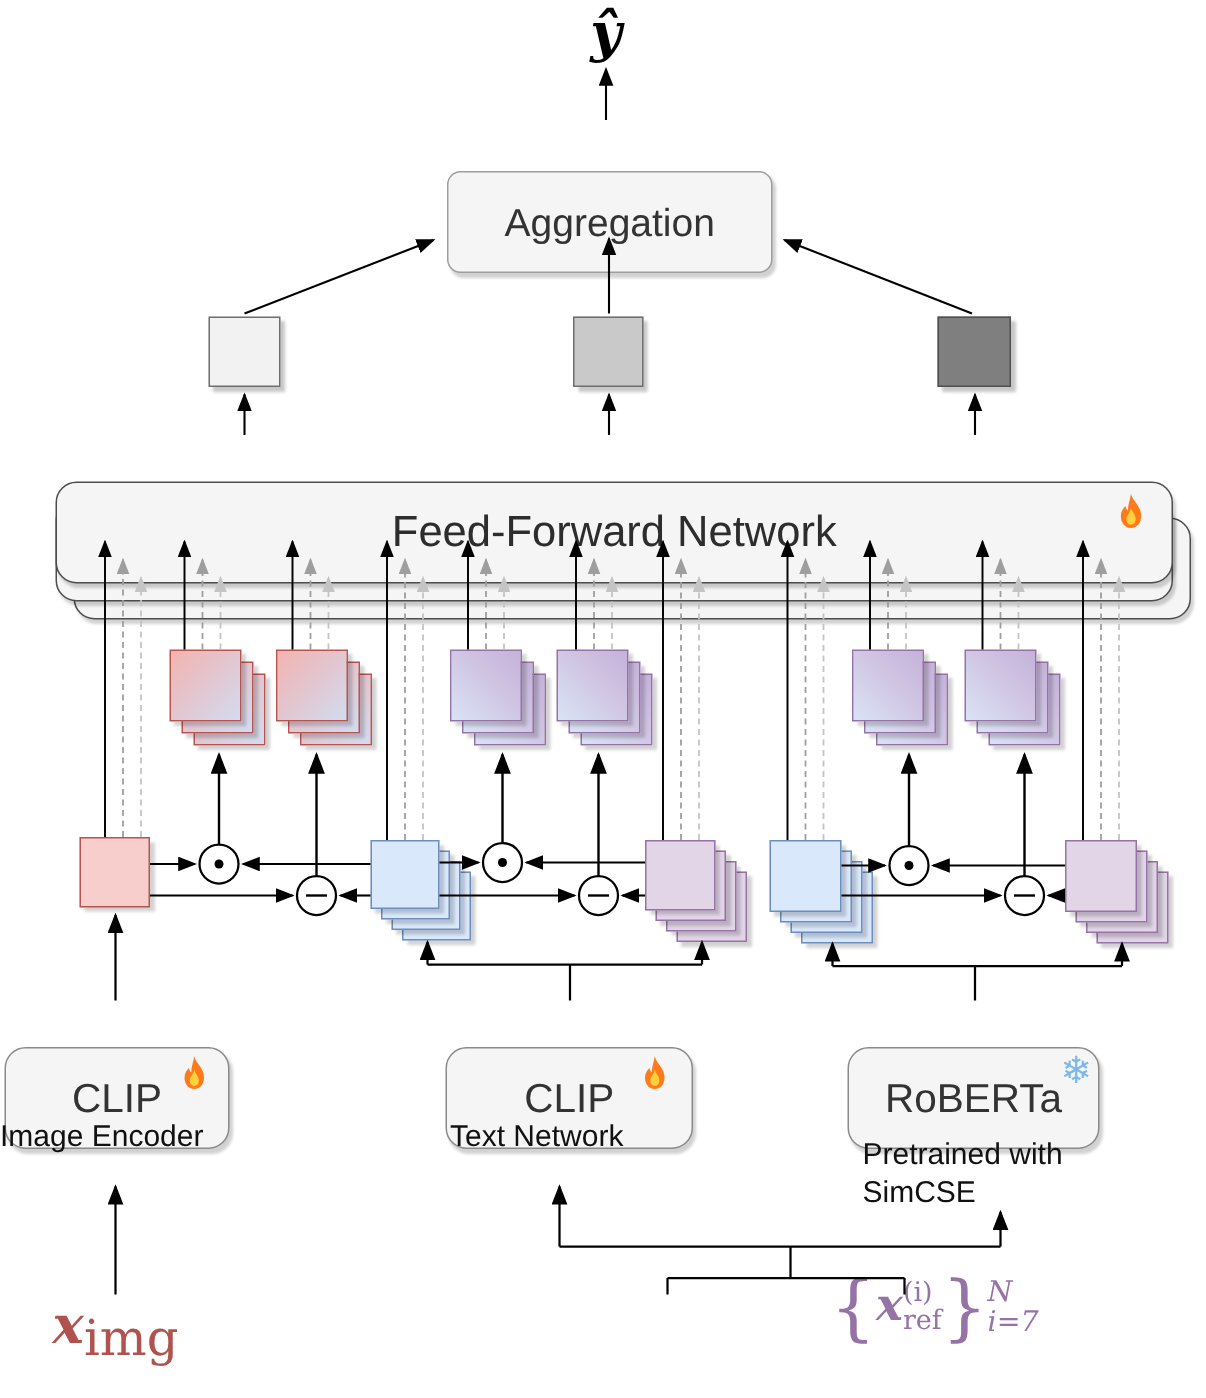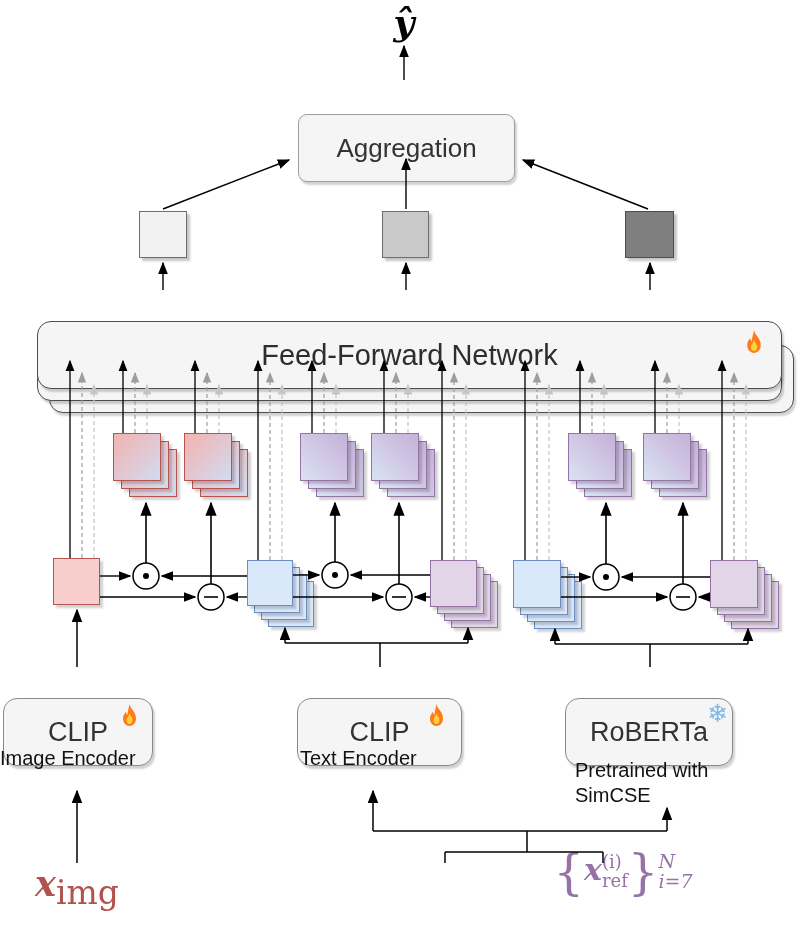--- a/index.html
+++ b/index.html
@@ -144,21 +144,21 @@
       </svg>
     </span>
   </div>
 
   <div class="box enc" style="left:565px;top:668px;width:168px;height:68px;">
     <span>RoBERTa</span>
     <span class="snow abs" style="right:4px;top:2px;">❄</span>
   </div>
 
   <div class="sublabel" style="left:0px;top:746px;width:156px;">Image Encoder</div>
-  <div class="sublabel" style="left:300px;top:746px;width:160px;">Text Encoder</div>
+  <div class="sublabel" style="left:300px;top:746px;width:160px;">Text Network</div>
   <div class="sublabel" style="left:575px;top:746px;width:150px;margin-top:12px;">Pretrained with SimCSE</div>
 
   <div class="math" style="left:20px;top:863px;width:114px;color:#b0524e;font-size:35px;">
     <span class="mx">x</span><sub class="msub" style="font-size:33px;">img</sub>
   </div>
 
 
   <div class="math" style="left:548px;top:852px;width:150px;color:#9673a6;font-size:30px;white-space:nowrap;">
     <span class="brace">{</span><span class="mx">x</span><span class="vstack" style="font-size:18px;">
         <span>(i)</span>

